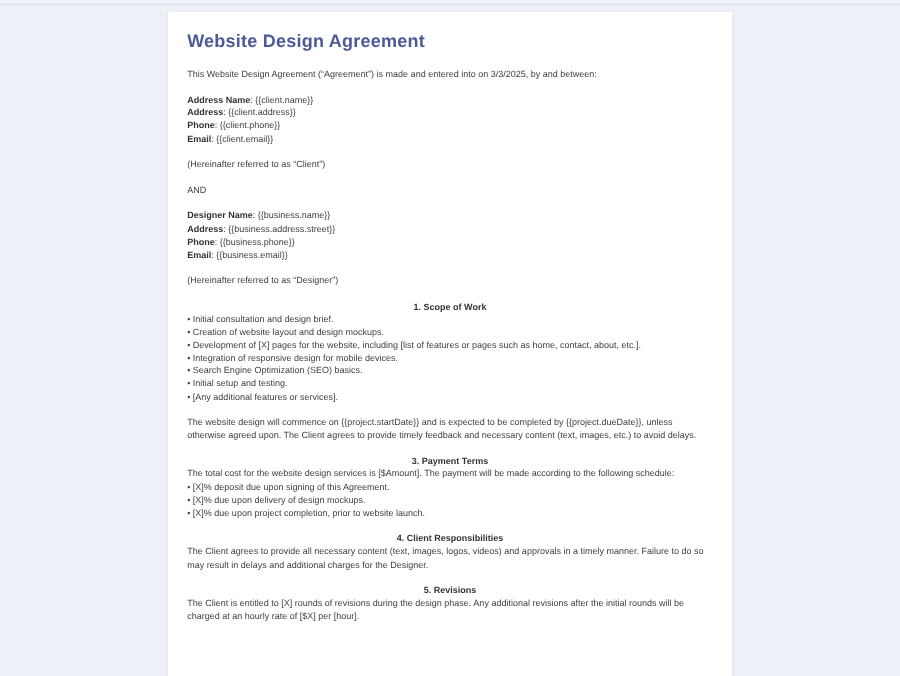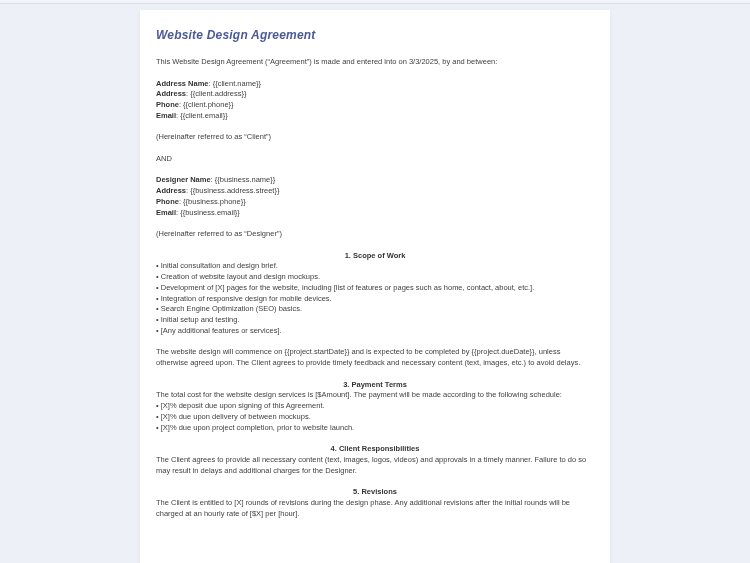--- a/index.html
+++ b/index.html
@@ -19,26 +19,25 @@
     position: absolute;
     left: 140px; top: 10px;
     width: 470px; height: 620px;
     background: #ffffff;
     box-sizing: border-box;
     padding: 16px 16px 20px 16px;
     box-shadow: 0 1px 3px rgba(60,64,90,0.08);
   }
   h1.doc-title {
     margin: 0 0 13px 0;
-    font-size: 12px;
+    font-size: 15px;
     line-height: 18px;
     font-weight: bold;
     color: #4c5a96;
     letter-spacing: 0.2px;
-    font-style: italic;
   }
   .para {
     margin: 0 0 10.75px 0;
     font-size: 7.5px;
     line-height: 10.75px;
     color: #3f3f3f;
   }
   .para:last-child { margin-bottom: 0; }
   .line { min-height: 10.75px; }
   b, .bold { font-weight: bold; color: #333333; }
@@ -85,21 +84,21 @@
         <div class="line">• Initial setup and testing.</div>
         <div class="line">• [Any additional features or services].</div>
       </div>
       <div class="para">
         <div class="line">The website design will commence on {{project.startDate}} and is expected to be completed by {{project.dueDate}}, unless otherwise agreed upon. The Client agrees to provide timely feedback and necessary content (text, images, etc.) to avoid delays.</div>
       </div>
       <div class="para">
         <div class="line heading-line">3. Payment Terms</div>
         <div class="line">The total cost for the website design services is [$Amount]. The payment will be made according to the following schedule:</div>
         <div class="line">• [X]% deposit due upon signing of this Agreement.</div>
-        <div class="line">• [X]% due upon delivery of between mockups.</div>
+        <div class="line">• [X]% due upon delivery of design mockups.</div>
         <div class="line">• [X]% due upon project completion, prior to website launch.</div>
       </div>
       <div class="para">
         <div class="line heading-line">4. Client Responsibilities</div>
         <div class="line">The Client agrees to provide all necessary content (text, images, logos, videos) and approvals in a timely manner. Failure to do so may result in delays and additional charges for the Designer.</div>
       </div>
       <div class="para">
         <div class="line heading-line">5. Revisions</div>
         <div class="line">The Client is entitled to [X] rounds of revisions during the design phase. Any additional revisions after the initial rounds will be charged at an hourly rate of [$X] per [hour].</div>
       </div>

